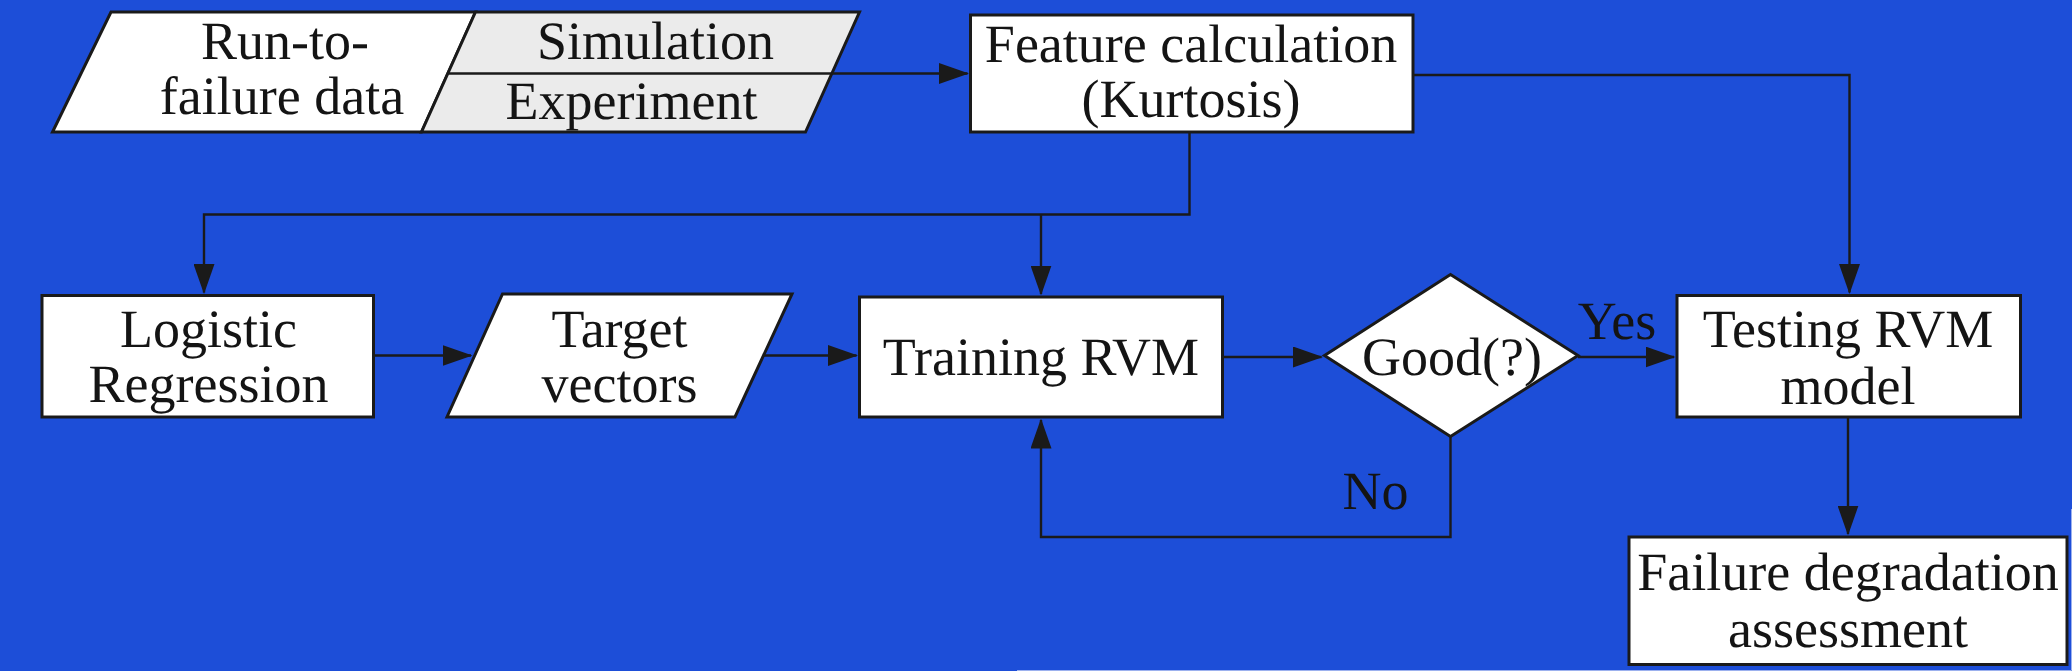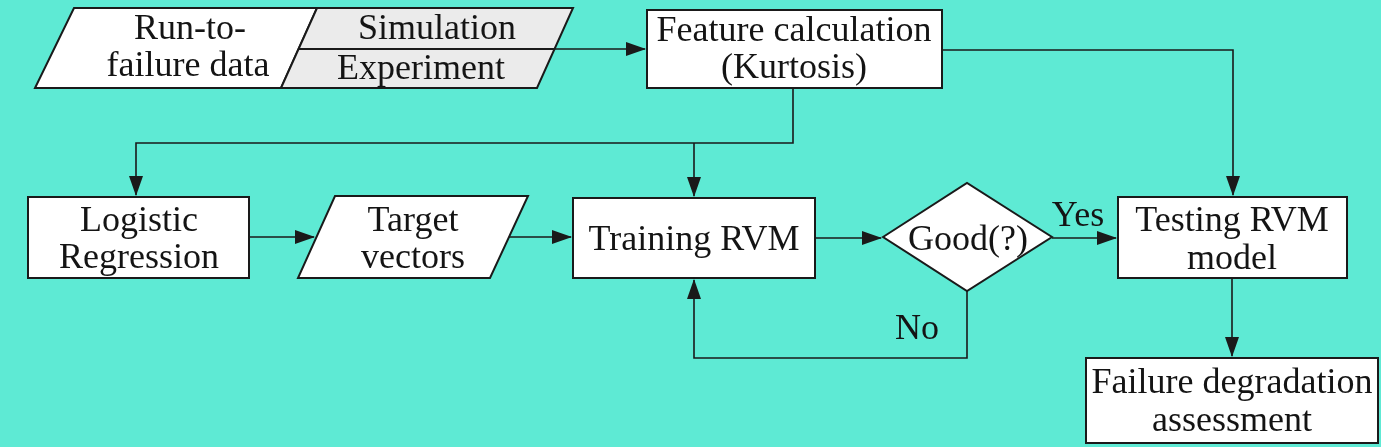--- a/index.html
+++ b/index.html
@@ -1,20 +1,20 @@
 <!DOCTYPE html>
 <html><head>
 <meta charset="utf-8">
 <style>
   html, body { margin: 0; padding: 0; background: #ffffff; }
   .figure {
     position: relative;
     width: 1381px;
     height: 447px;
-    background: #5eead4;
+    background: #1d4ed8;
     font-family: "Liberation Serif", serif;
   }
   svg { display: block; }
   .shape {
     fill: #ffffff;
     stroke: #1a1a1a;
     stroke-width: 2;
   }
   .gray-shape {
     stroke: #1a1a1a;

